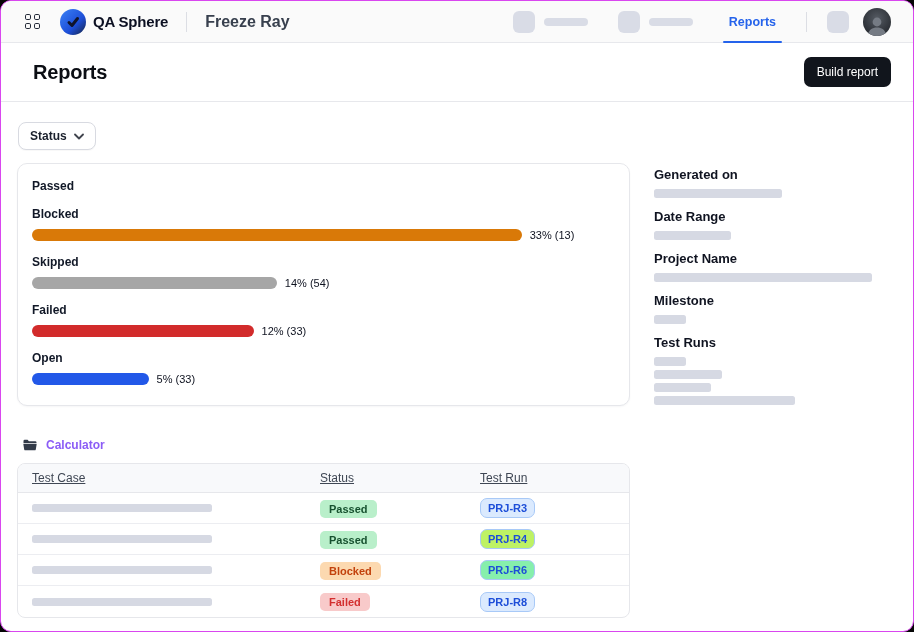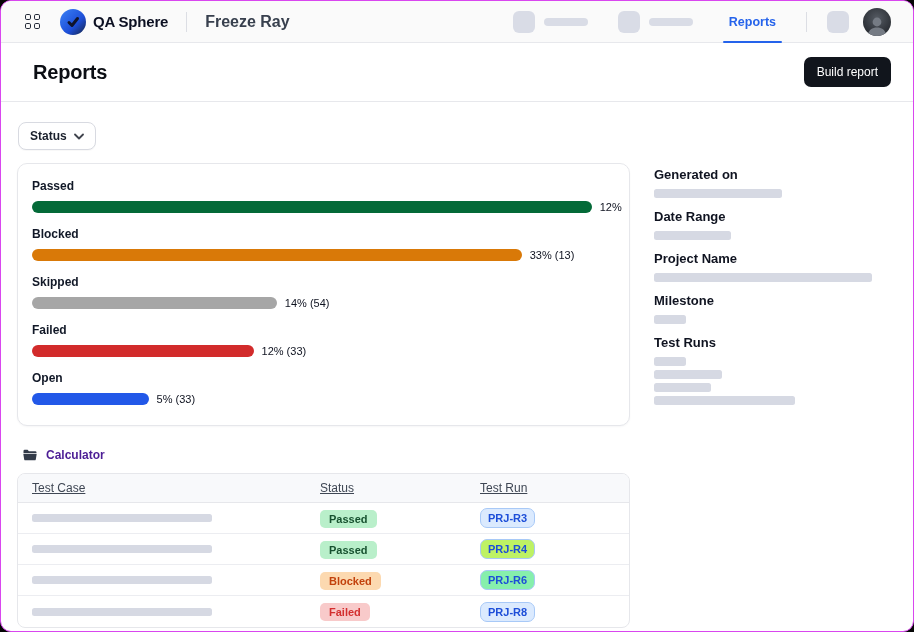--- a/index.html
+++ b/index.html
@@ -114,21 +114,21 @@
   .details-panel { flex: 1; margin-left: 24px; padding-top: 4px; }
   .detail-section { margin-bottom: 11px; }
   .detail-label { font-size: 13px; font-weight: 700; color: #0f1320; margin-bottom: 7px; }
   .ph-bar { height: 9px; border-radius: 2.5px; background: #d6d9e3; margin-bottom: 4px; }
 
   
   .section-header {
     margin-top: 22px; margin-bottom: 11px;
     display: flex; align-items: center; gap: 9px; padding-left: 6px;
   }
-  .section-title { font-size: 12px; font-weight: 700; color: #4c1d95; }
+  .section-title { font-size: 12px; font-weight: 700; color: #8b5cf6; }
 
   .results-table {
     width: 613px;
     border: 1px solid #e6e7eb; border-radius: 8px;
     overflow: hidden; background: #ffffff;
     margin-bottom: 15px;
   }
   .t-row {
     display: grid; grid-template-columns: 288px 160px 1fr;
     align-items: center; padding-left: 14px;
@@ -211,24 +211,20 @@
         </svg>
       </button>
     </div>
 
     <div class="main-row">
 
       <div class="chart-card">
 
         <div class="chart-group">
           <div class="chart-label">Passed</div>
-          <div class="chart-bar-row">
-            <div class="chart-bar" style="width: 96%; background: rgb(4, 106, 56);"></div>
-            <div class="chart-value">12%</div>
-          </div>
         </div>
 
         <div class="chart-group">
           <div class="chart-label">Blocked</div>
           <div class="chart-bar-row">
             <div class="chart-bar" style="width: 84%; background: rgb(217, 121, 8);"></div>
             <div class="chart-value">33% (13)</div>
           </div>
         </div>
 

